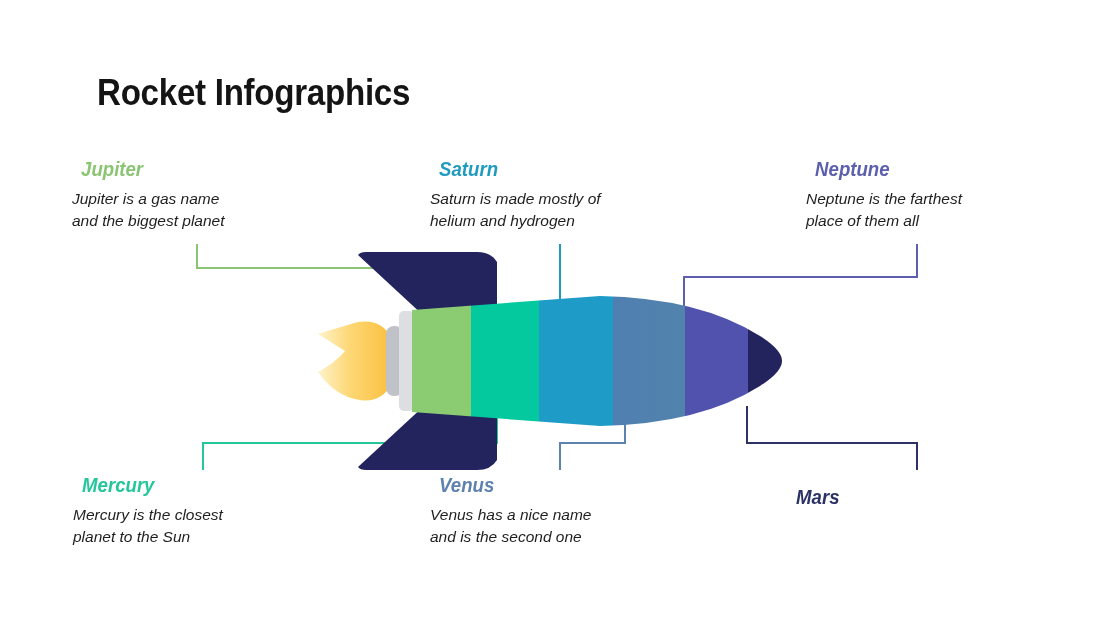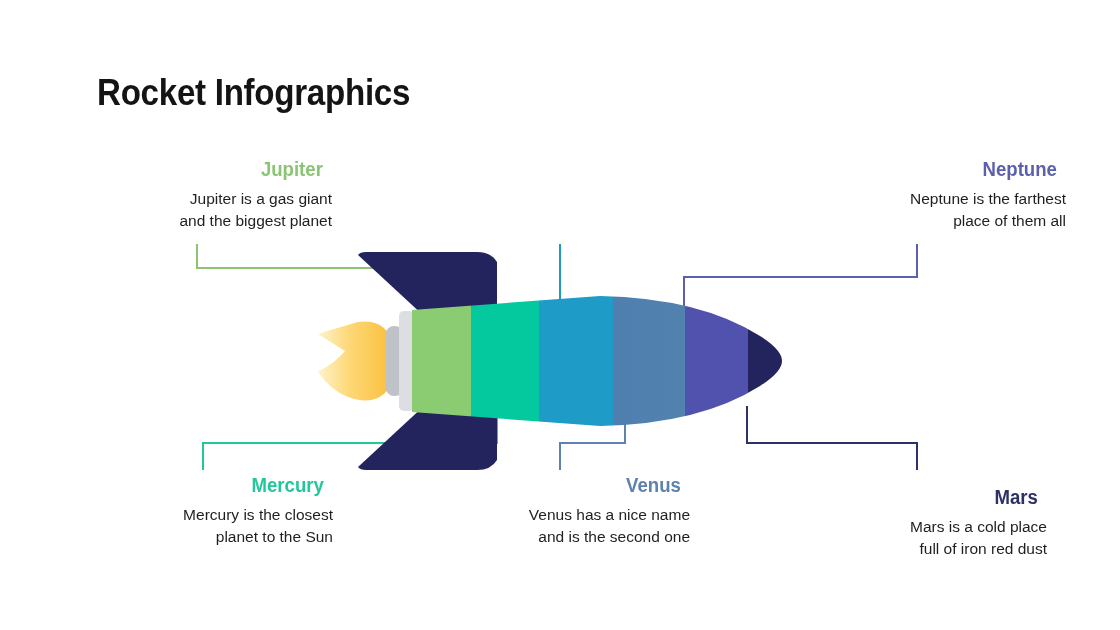--- a/index.html
+++ b/index.html
@@ -36,22 +36,23 @@
     color: #141414;
     font-family: "Liberation Sans Narrow", "Liberation Sans", sans-serif;
     transform: scaleX(0.92);
     transform-origin: left center;
     white-space: nowrap;
   }
 
   
   .callout {
     position: absolute;
-    text-align: right;
+    text-align: left;
     width: 260px;
+    font-style: italic;
   }
   .callout .c-title {
     font-size: 20px;
     font-weight: bold;
     font-family: "Liberation Sans Narrow", "Liberation Sans", sans-serif;
     transform: scaleX(0.93);
     letter-spacing: 0px;
     margin: 0 0 8px 0;
     line-height: 1.1;
   }
@@ -154,24 +155,29 @@
         <rect x="685" y="280" width="63" height="160" fill="#5052AE"></rect>
         <rect x="748" y="280" width="45" height="160" fill="#23235E"></rect>
       </g>
     </g>
   </svg>
 
   <div id="page-title" style="color: rgb(20, 20, 20);">Rocket Infographics</div>
 
   <div class="callout" id="callout-jupiter">
     <div class="c-title" style="color: rgb(139, 196, 115);">Jupiter</div>
-    <div class="c-desc">Jupiter is a gas giant
+    <div class="c-desc">Jupiter is a gas name
 and the biggest planet</div>
   </div>
 
+  <div class="callout" id="callout-saturn">
+    <div class="c-title" style="color: rgb(31, 155, 192);">Saturn</div>
+    <div class="c-desc">Saturn is made mostly of
+helium and hydrogen</div>
+  </div>
 
   <div class="callout" id="callout-neptune">
     <div class="c-title" style="color: rgb(91, 95, 174);">Neptune</div>
     <div class="c-desc">Neptune is the farthest
 place of them all</div>
   </div>
 
   <div class="callout" id="callout-mercury">
     <div class="c-title" style="color: rgb(35, 199, 155);">Mercury</div>
     <div class="c-desc">Mercury is the closest
@@ -179,17 +185,15 @@
   </div>
 
   <div class="callout" id="callout-venus">
     <div class="c-title" style="color: rgb(94, 130, 174);">Venus</div>
     <div class="c-desc">Venus has a nice name
 and is the second one</div>
   </div>
 
   <div class="callout" id="callout-mars">
     <div class="c-title" style="color: rgb(44, 49, 102);">Mars</div>
-    <div class="c-desc">Mars is a cold place
-full of iron red dust</div>
   </div>
 
 </div>
 
 </body></html>

